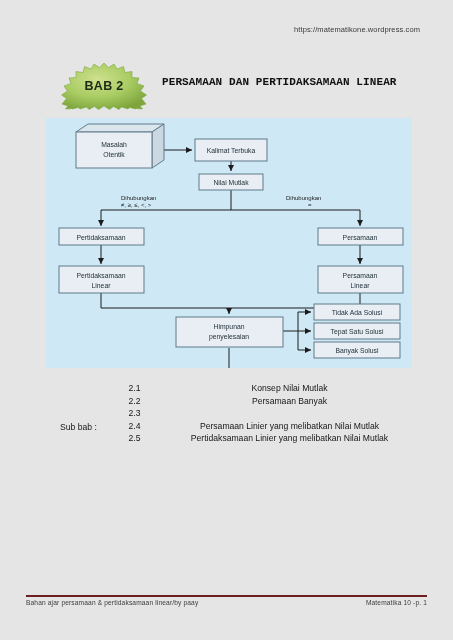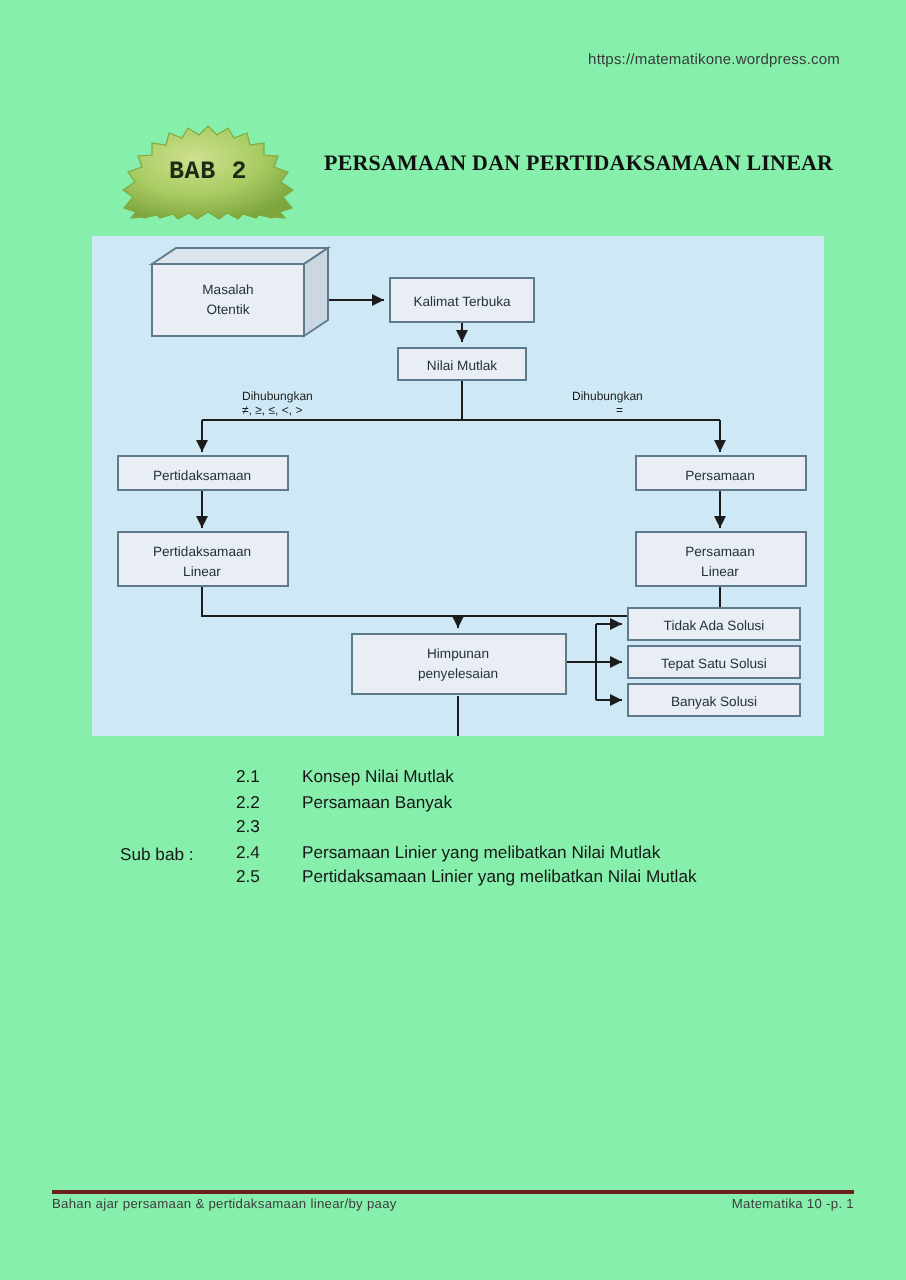--- a/index.html
+++ b/index.html
@@ -5,21 +5,22 @@
   html,body{margin:0;padding:0;}
   body{
     width:453px;height:640px;
     background:#ffffff;
     font-family:"Liberation Sans", sans-serif;
     overflow:hidden;
     position:relative;
   }
   .page{
     position:absolute;inset:0;
-    background:#86efac;
+    background:#e5e5e5;
+    text-align:center;
   }
 
   
   .header-url{
     position:absolute;
     top:25px;right:33px;
     font-size:7.5px;
     color:#3a3a3a;
     letter-spacing:0.1px;
     font-family:"Liberation Sans", sans-serif;
@@ -42,28 +43,28 @@
     width:104px;height:48px;
   }
   .burst-label{
     position:absolute;
     left:0;top:0;
     width:104px;height:48px;
     display:flex;align-items:center;justify-content:center;
     font-size:12.5px;
     font-weight:bold;
     color:#1d2b16;
-    font-family:Liberation Mono, monospace;
+    font-family:Liberation Sans, sans-serif;
     letter-spacing:0.3px;
   }
   .chapter-title{
     position:absolute;
     left:162px;top:14px;
     font-size:11px;
-    font-family:Liberation Serif, serif;
+    font-family:Liberation Mono, monospace;
     font-weight:bold;
     color:#111111;
     letter-spacing:0.1px;
     white-space:nowrap;
   }
 
   
   .diagram{
     position:absolute;
     left:46px;top:118px;

